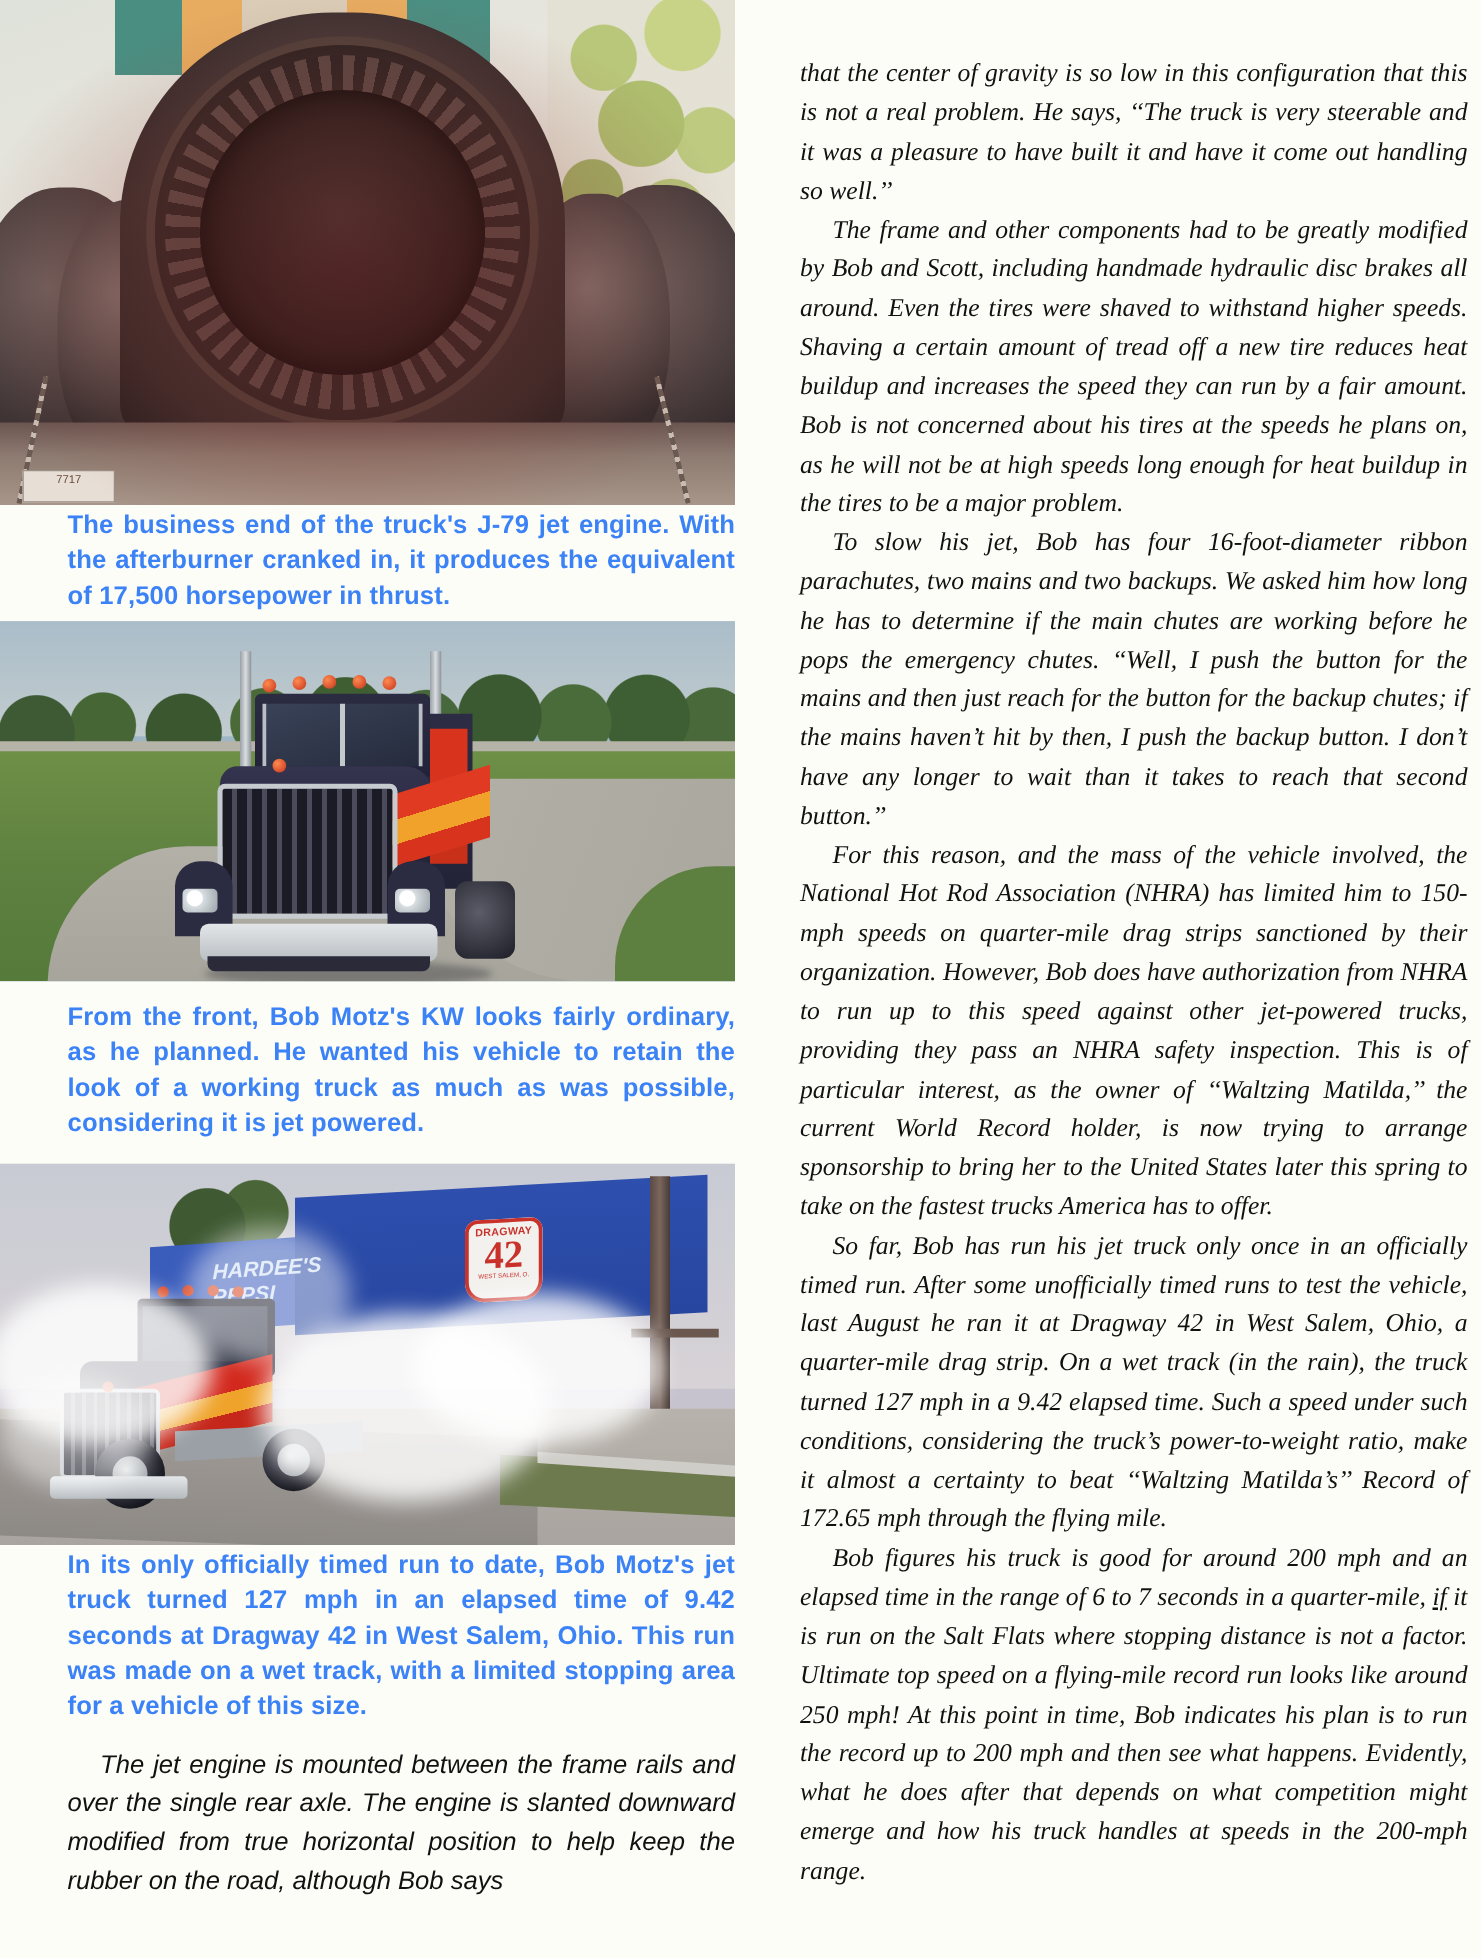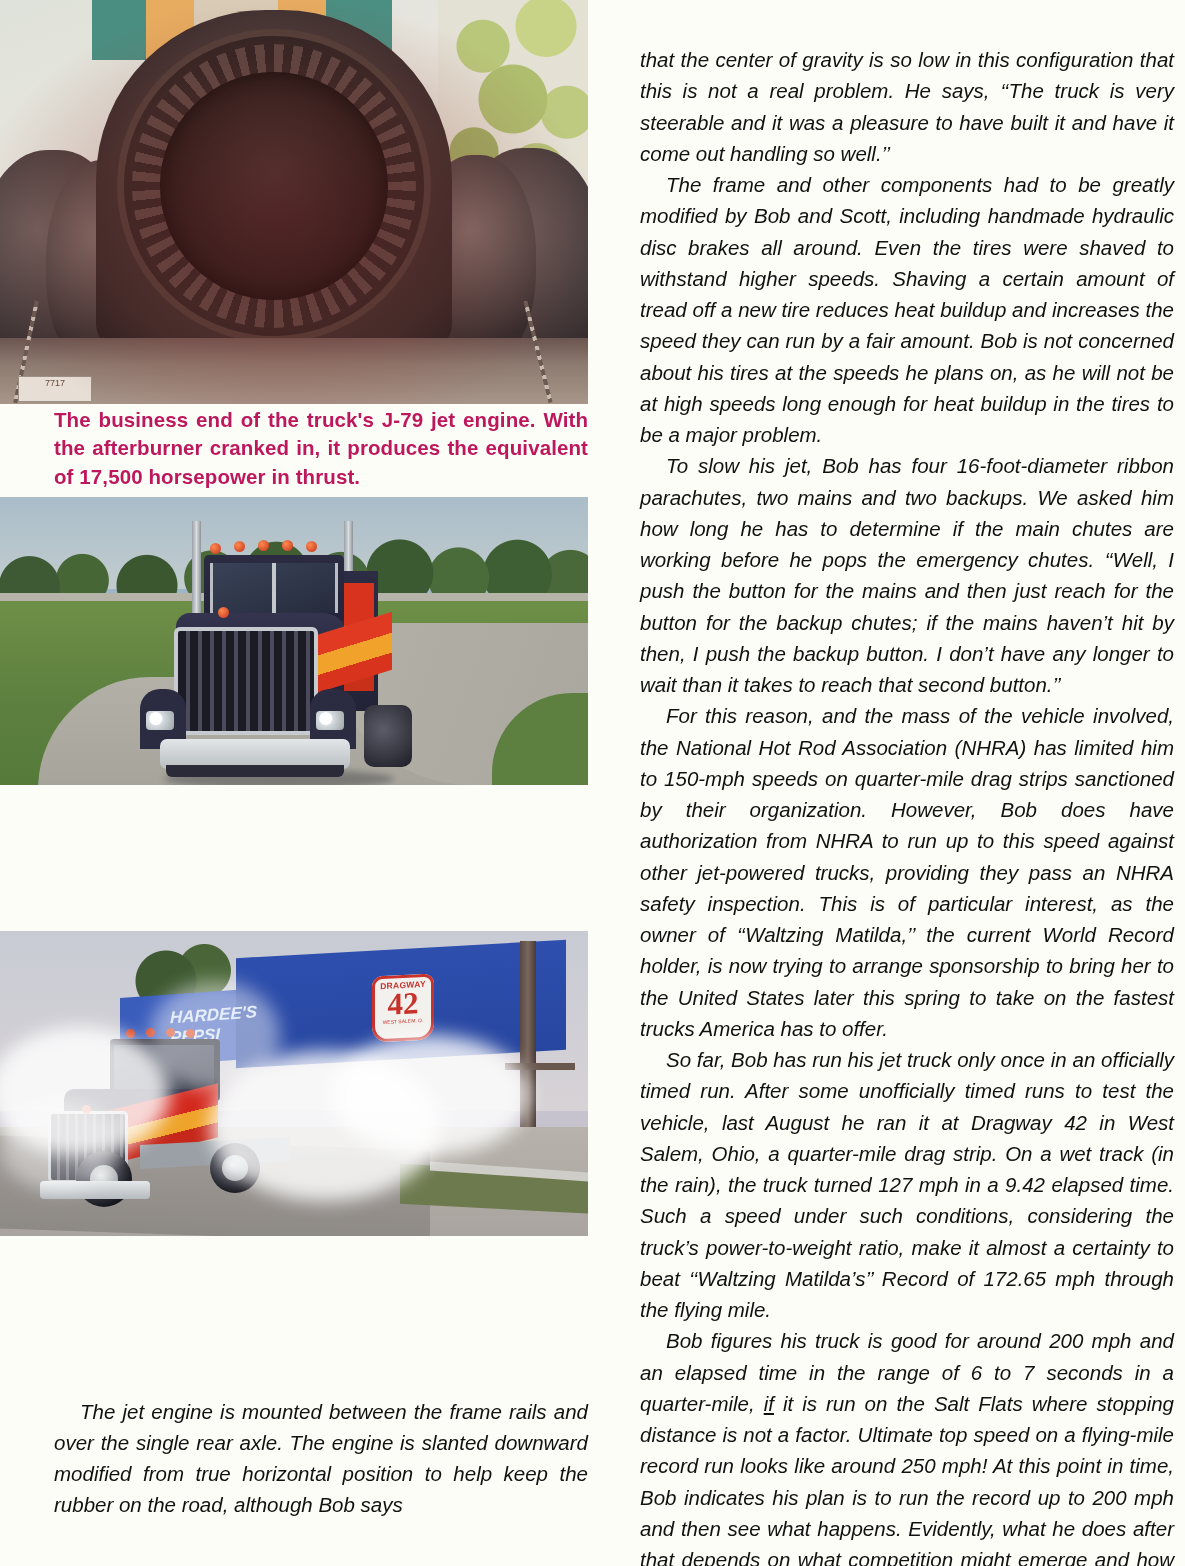--- a/index.html
+++ b/index.html
@@ -22,40 +22,41 @@
   .photo *{box-sizing:border-box;}
 
   #photo-engine{position:absolute;left:0;top:0;width:588px;height:404px;}
   #photo-front{position:absolute;left:0;top:497px;width:588px;height:288px;}
   #photo-dragway{position:absolute;left:0;top:931px;width:588px;height:305px;}
 
   
   .caption{
     position:absolute;left:54px;width:534px;
     font-size:20.5px;font-weight:bold;line-height:1.38;
-    letter-spacing:.1px;color:#be185d;
+    letter-spacing:.1px;color:#3b82f6;
     text-align:justify;
   }
   #caption-engine{top:406px;}
   #caption-front{top:800px;}
   #caption-dragway{top:1238px;}
 
   
   #left-body{
     position:absolute;left:54px;top:1396px;width:534px;
     font-style:italic;font-size:20.5px;line-height:1.52;
     text-align:justify;color:#111;
   }
   #left-body .indent{display:inline-block;width:26px;}
 
   
   .body-par{
     font-style:italic;font-size:20.5px;line-height:1.525;
     text-align:justify;color:#111;margin:0;
     text-justify:inter-word;
+    font-family:Liberation Serif, serif;
   }
   .body-par .indent{display:inline-block;width:26px;}
   .ul{text-decoration:underline;}
 
   
   #footer{
     position:absolute;left:0;top:1524px;width:1185px;
     text-align:center;font-size:20px;font-weight:bold;
     letter-spacing:1.6px;color:#1b1b1b;
   }
@@ -288,20 +289,21 @@
         <div class="f-fender" style="left:32px;"></div>
         <div class="f-fender" style="left:202px;"></div>
         <div class="f-light" style="left:38px;top:190px;"></div>
         <div class="f-light" style="left:208px;top:190px;"></div>
         <div class="f-rearwheel"></div>
         <div class="f-bumper"></div>
         <div class="f-bumper-dark"></div>
       </div>
     </div>
 
+    <div class="caption" id="caption-front">From the front, Bob Motz's KW looks fairly ordinary, as he planned. He wanted his vehicle to retain the look of a working truck as much as was possible, considering it is jet powered.</div>
 
     <div class="photo" id="photo-dragway">
       <div class="d-sky"></div>
       <div class="d-tree"></div>
       <div class="d-sign-back"></div>
       <div class="d-sign"></div>
       <div class="d-hardees">HARDEE'S PEPSI</div>
       <div class="d-shield">
         <div class="dw">DRAGWAY</div>
         <div class="num">42</div>
@@ -333,20 +335,21 @@
         <div class="d-bumper"></div>
       </div>
 
       <div class="d-smoke" style="left:-10px;top:96px;width:180px;height:130px;"></div>
       <div class="d-smoke" style="left:210px;top:120px;width:230px;height:150px;"></div>
       <div class="d-smoke" style="left:330px;top:104px;width:200px;height:120px;"></div>
       <div class="d-smoke" style="left:150px;top:50px;width:130px;height:110px;opacity:.55;"></div>
       <div class="d-smoke" style="left:0px;top:170px;width:120px;height:90px;opacity:.5;"></div>
     </div>
 
+    <div class="caption" id="caption-dragway">In its only officially timed run to date, Bob Motz's jet truck turned 127 mph in an elapsed time of 9.42 seconds at Dragway 42 in West Salem, Ohio. This run was made on a wet track, with a limited stopping area for a vehicle of this size.</div>
 
     <div id="left-body"><span class="indent"></span><span>The jet engine is mounted between the frame rails and over the single rear axle. The engine is slanted downward modified from true horizontal position to help keep the rubber on the road, although Bob says</span></div>
   </div>
 
   <div class="col-right">
     <p class="body-par"><span>that the center of gravity is so low in this configuration that this is not a real problem. He says, ‘‘The truck is very steerable and it was a pleasure to have built it and have it come out handling so well.’’</span></p>
     <p class="body-par"><span class="indent"></span><span>The frame and other components had to be greatly modified by Bob and Scott, including handmade hydraulic disc brakes all around. Even the tires were shaved to withstand higher speeds. Shaving a certain amount of tread off a new tire reduces heat buildup and increases the speed they can run by a fair amount. Bob is not concerned about his tires at the speeds he plans on, as he will not be at high speeds long enough for heat buildup in the tires to be a major problem.</span></p>
     <p class="body-par"><span class="indent"></span><span>To slow his jet, Bob has four 16-foot-diameter ribbon parachutes, two mains and two backups. We asked him how long he has to determine if the main chutes are working before he pops the emergency chutes. ‘‘Well, I push the button for the mains and then just reach for the button for the backup chutes; if the mains haven’t hit by then, I push the backup button. I don’t have any longer to wait than it takes to reach that second button.’’</span></p>
     <p class="body-par"><span class="indent"></span><span>For this reason, and the mass of the vehicle involved, the National Hot Rod Association (NHRA) has limited him to 150-mph speeds on quarter-mile drag strips sanctioned by their organization. However, Bob does have authorization from NHRA to run up to this speed against other jet-powered trucks, providing they pass an NHRA safety inspection. This is of particular interest, as the owner of ‘‘Waltzing Matilda,’’ the current World Record holder, is now trying to arrange sponsorship to bring her to the United States later this spring to take on the fastest trucks America has to offer.</span></p>
     <p class="body-par"><span class="indent"></span><span>So far, Bob has run his jet truck only once in an officially timed run. After some unofficially timed runs to test the vehicle, last August he ran it at Dragway 42 in West Salem, Ohio, a quarter-mile drag strip. On a wet track (in the rain), the truck turned 127 mph in a 9.42 elapsed time. Such a speed under such conditions, considering the truck’s power-to-weight ratio, make it almost a certainty to beat ‘‘Waltzing Matilda’s’’ Record of 172.65 mph  through the flying mile.</span></p>

